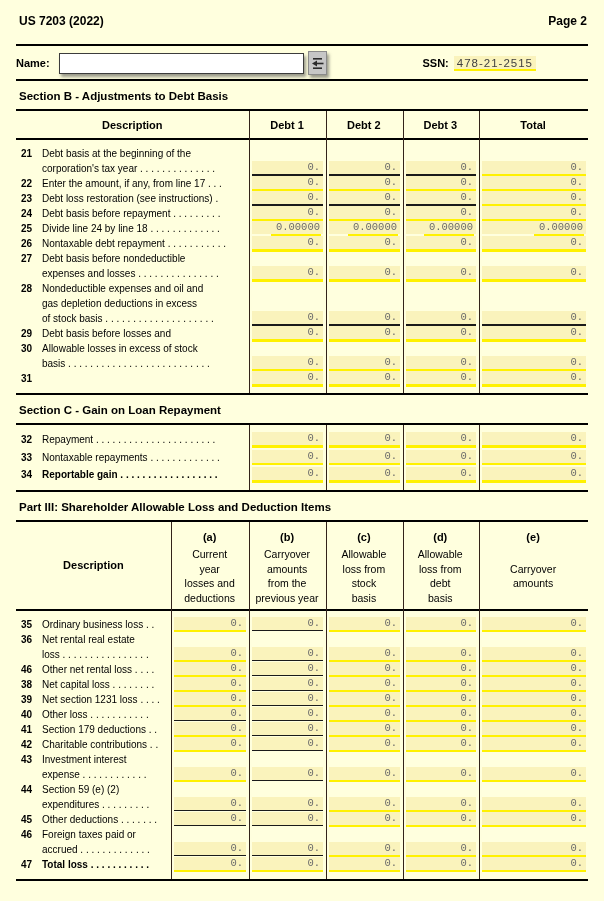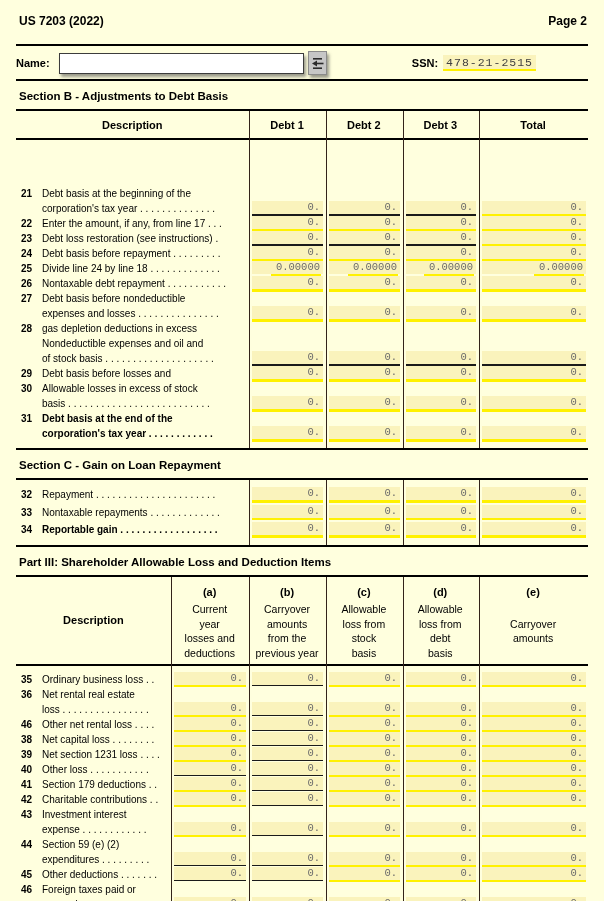--- a/index.html
+++ b/index.html
@@ -34,21 +34,21 @@
   .jump-btn {
     margin-left:4px; width:19px; height:24px;
     background:#c6c6c6; border:1px solid #8a8a8a;
     box-shadow:2px 3px 3px rgba(70,70,70,.55);
     display:flex; align-items:center; justify-content:center;
     cursor:pointer; padding:0;
   }
   .ssn-wrap { margin-left:auto; display:flex; align-items:center; margin-right:52px; }
   .ssn-value {
     margin-left:5px;
-    font-family:Liberation Mono, monospace;
+    font-family:Liberation Sans, sans-serif;
     font-size:11.5px; color:#3f3f3f; letter-spacing:1px;
     background:#FAF3BC; padding:1px 3px 0 3px;
     border-bottom:2.5px solid #FFF100;
   }
   .sec-title { font-size:11.5px; font-weight:bold; margin:9px 16px 7px 19px; }
   .tbl { margin:0 16px; border-top:2px solid #000; position:relative; }
   .tbl-bottom { border-bottom:2px solid #000; }
   .vline { position:absolute; top:0; bottom:0; width:1px; background:#33231a; }
   .theadB { display:flex; border-bottom:2px solid #000; height:29px; align-items:center; }
   .hcell { font-size:11px; font-weight:bold; text-align:center; }
@@ -132,21 +132,21 @@
   <div class="vline" style="left:463px"></div>
   <div class="theadB">
     <div class="hcell" style="width:233px">Description</div>
     <div class="hcell" style="width:77px">Debt 1</div>
     <div class="hcell" style="width:77px">Debt 2</div>
     <div class="hcell" style="width:76px">Debt 3</div>
     <div class="hcell" style="width:110px">Total</div>
   </div>
   <div class="tbody" id="tbodyB">
       <div class="trow">
-        <div class="cell desc" style="width: 233px; margin-top: 40px;">
+        <div class="cell desc" style="width: 233px;">
           <div class="rownum">21</div>
           <div class="desclines">
             <div class="dline">Debt basis at the beginning of the</div>
             <div class="dline">corporation's tax year  . . . . . . . . . . . . . .</div>
           </div>
         </div>
         <div class="cell val" style="width: 77px;">
           <div class="field u-b">0.</div>
         </div>
         <div class="cell val" style="width: 77px;">
@@ -277,22 +277,22 @@
           <div class="field u-y">0.</div>
         </div>
         <div class="cell val" style="width: 110px;">
           <div class="field u-y">0.</div>
         </div>
       </div>
       <div class="trow">
         <div class="cell desc" style="width: 233px;">
           <div class="rownum">28</div>
           <div class="desclines">
+            <div class="dline">Nondeductible expenses and oil and</div>
             <div class="dline">gas depletion deductions in excess</div>
-            <div class="dline">Nondeductible expenses and oil and</div>
             <div class="dline">of stock basis . . . . . . . . . . . . . . . . . . . .</div>
           </div>
         </div>
         <div class="cell val" style="width: 77px;">
           <div class="field u-b">0.</div>
         </div>
         <div class="cell val" style="width: 77px;">
           <div class="field u-b">0.</div>
         </div>
         <div class="cell val" style="width: 76px;">
@@ -339,24 +339,20 @@
         <div class="cell val" style="width: 76px;">
           <div class="field u-y">0.</div>
         </div>
         <div class="cell val" style="width: 110px;">
           <div class="field u-y">0.</div>
         </div>
       </div>
       <div class="trow">
         <div class="cell desc" style="width: 233px;">
           <div class="rownum">31</div>
-          <div class="desclines boldrow">
-            <div class="dline">Debt basis at the end of the</div>
-            <div class="dline">corporation's tax year   . . . . . . . . . . . .</div>
-          </div>
         </div>
         <div class="cell val" style="width: 77px;">
           <div class="field u-y">0.</div>
         </div>
         <div class="cell val" style="width: 77px;">
           <div class="field u-y">0.</div>
         </div>
         <div class="cell val" style="width: 76px;">
           <div class="field u-y">0.</div>
         </div>

